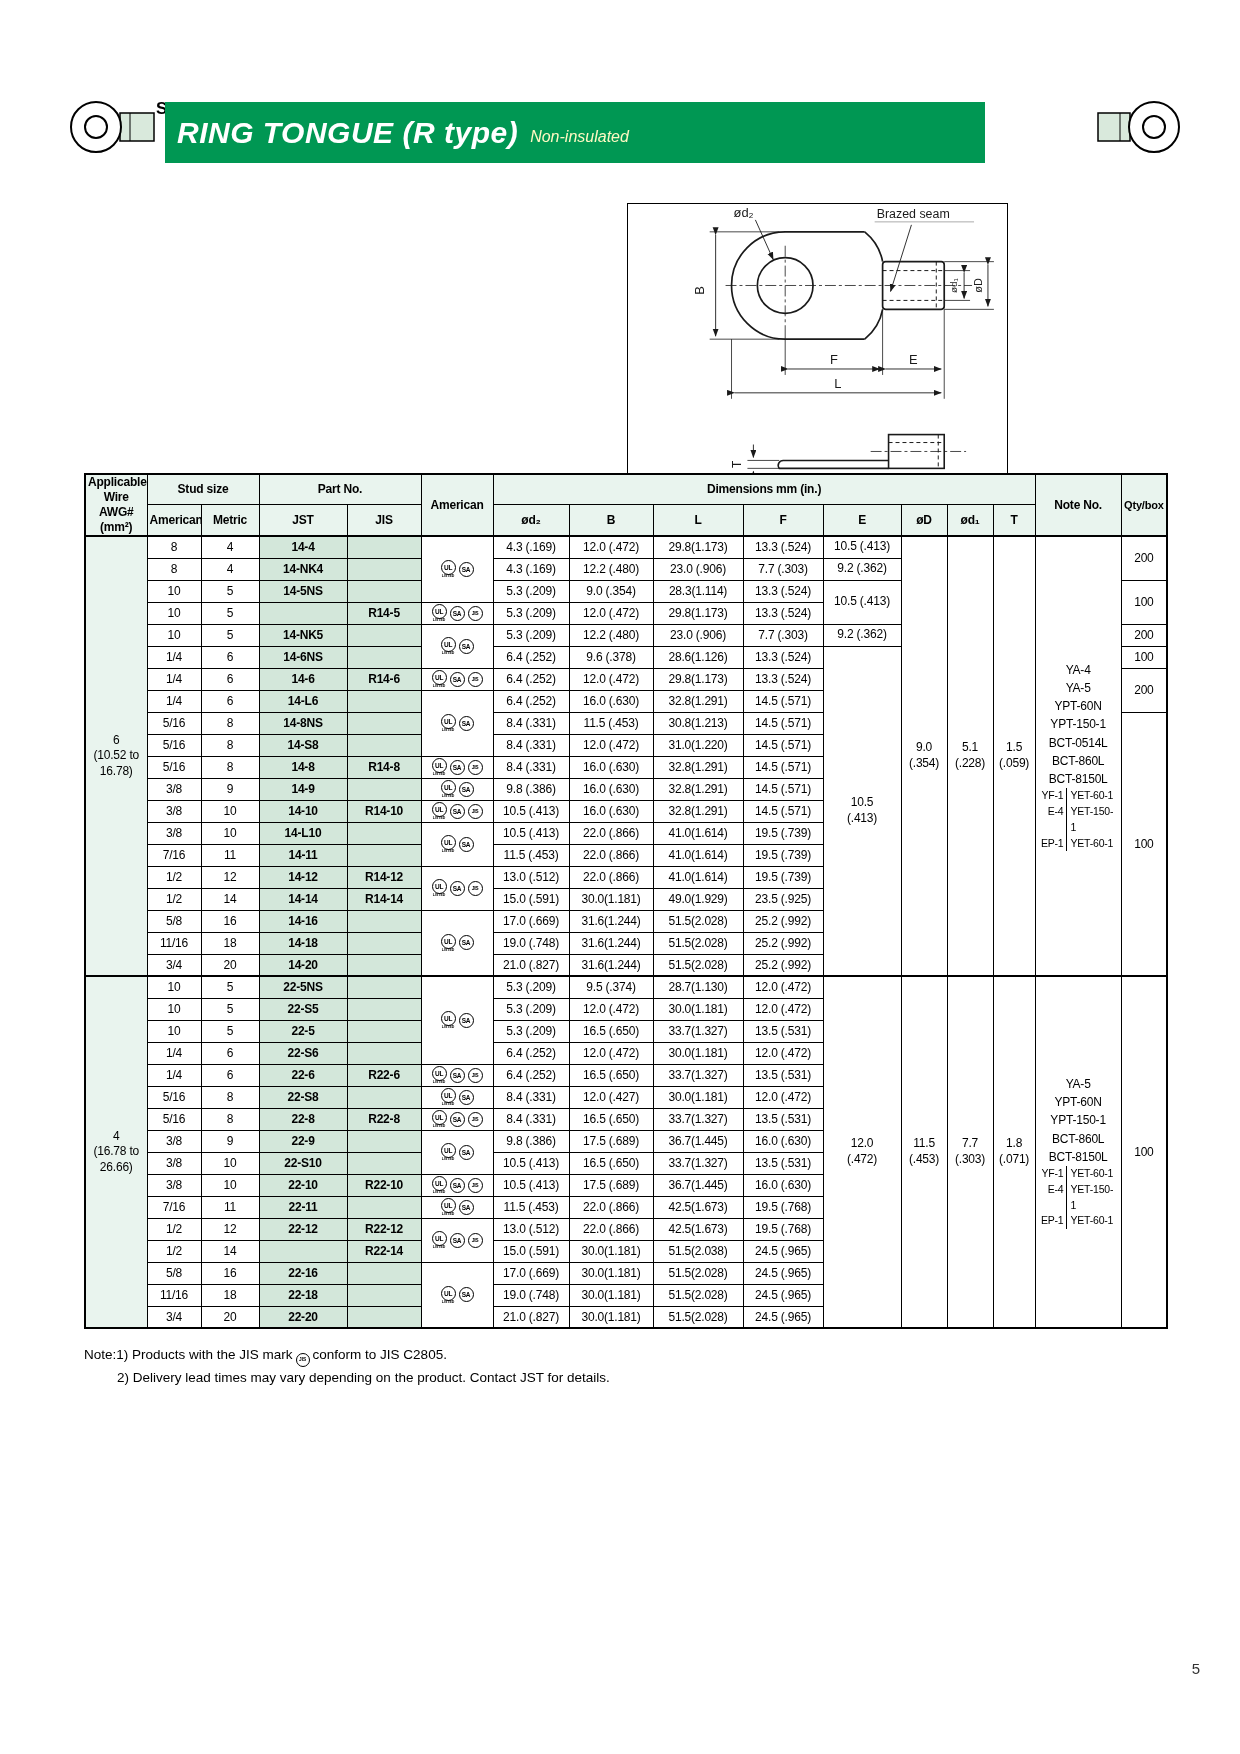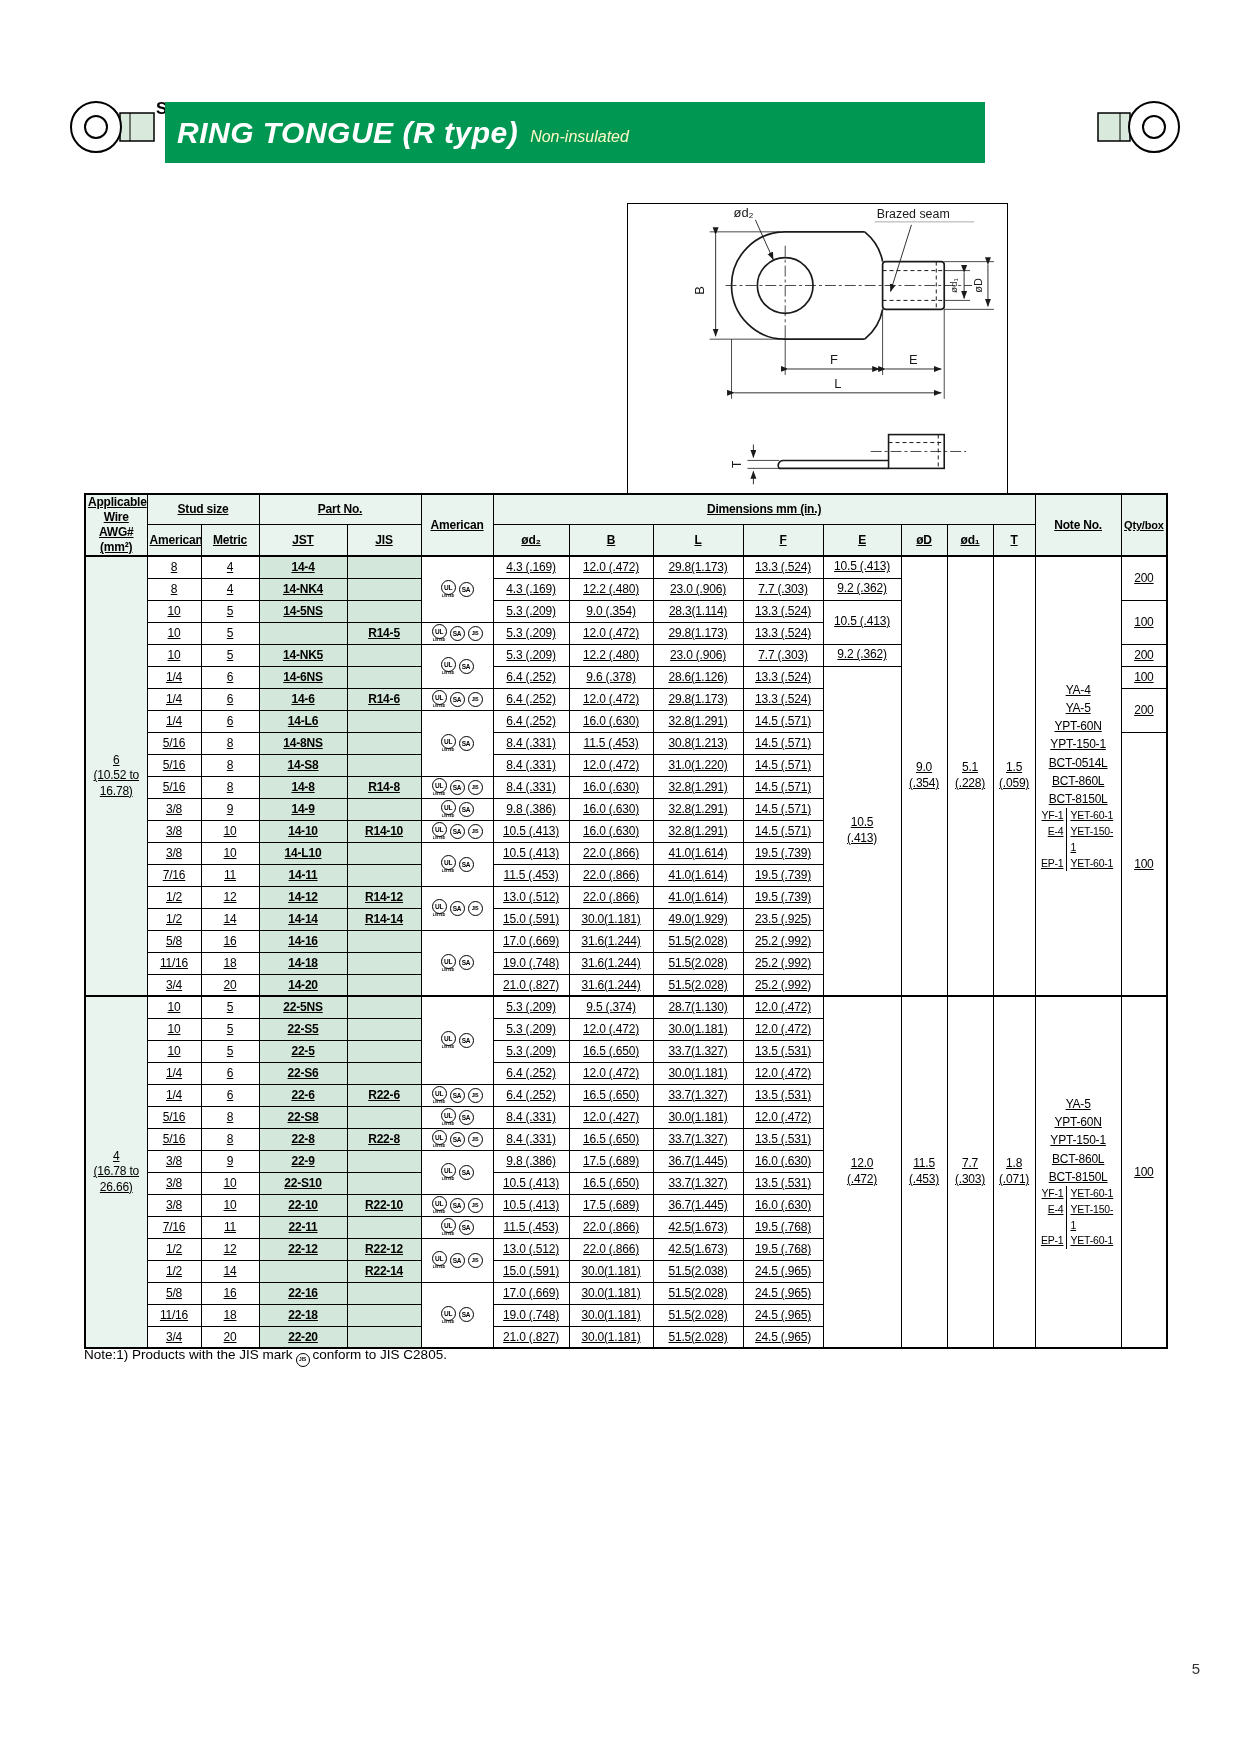--- a/index.html
+++ b/index.html
@@ -15,21 +15,21 @@
   .term-art { position:absolute; }
   .term-art.left { left:68px; top:96px; }
   .term-art.right { left:1096px; top:96px; }
 
   
   .diagram-box { position:absolute; left:627px; top:203px; width:381px; height:327px; border:1.5px solid #000; background:#fff; }
   .diagram-box svg { width:100%; height:100%; }
   .dwg text { font-family:"Liberation Sans","DejaVu Sans",sans-serif; fill:#1a1a1a; }
 
   
-  .table-wrap { position:absolute; left:84px; top:493px;text-decoration:underline; }
+  .table-wrap { position:absolute; left:84px; top:473px; }
   table.parts { border-collapse:collapse; table-layout:fixed; width:1074px; border:2.5px solid #000; }
   table.parts th, table.parts td { border:1px solid #000; text-align:center; vertical-align:middle; font-size:12px; letter-spacing:-0.2px; padding:0 2px; overflow:hidden; }
   thead th { background:#e9f4ee; font-weight:bold; height:26px; font-size:12px; }
   thead tr.tier1 th { height:25px; }
   thead { border-bottom:2.5px solid #000; }
   th.awg-h { font-size:10.5px; white-space:pre-line; line-height:1.25; }
   tbody tr { height:22px; }
   tbody tr.section-start td { border-top:2.5px solid #000; }
   td.awg-cell { background:#e9f4ee; white-space:pre-line; line-height:1.5; font-size:12.5px; }
   td.part { background:#d3e7da; font-weight:bold; text-align:left; padding-left:9px; font-size:12px; }
@@ -852,16 +852,17 @@
             <td>24.5 (.965)</td>
           </tr>
         </tbody>
     </table>
   </div>
 
   <div class="notes">
     <div class="n1">
       <span>Note:1) Products with the JIS mark</span><span class="note-jis">JIS</span><span>conform to JIS C2805.</span>
     </div>
+    <div class="n2">2) Delivery lead times may vary depending on the product. Contact JST for details.</div>
   </div>
 
   <div class="pagenum">5</div>
 </div>
 
 </body></html>

